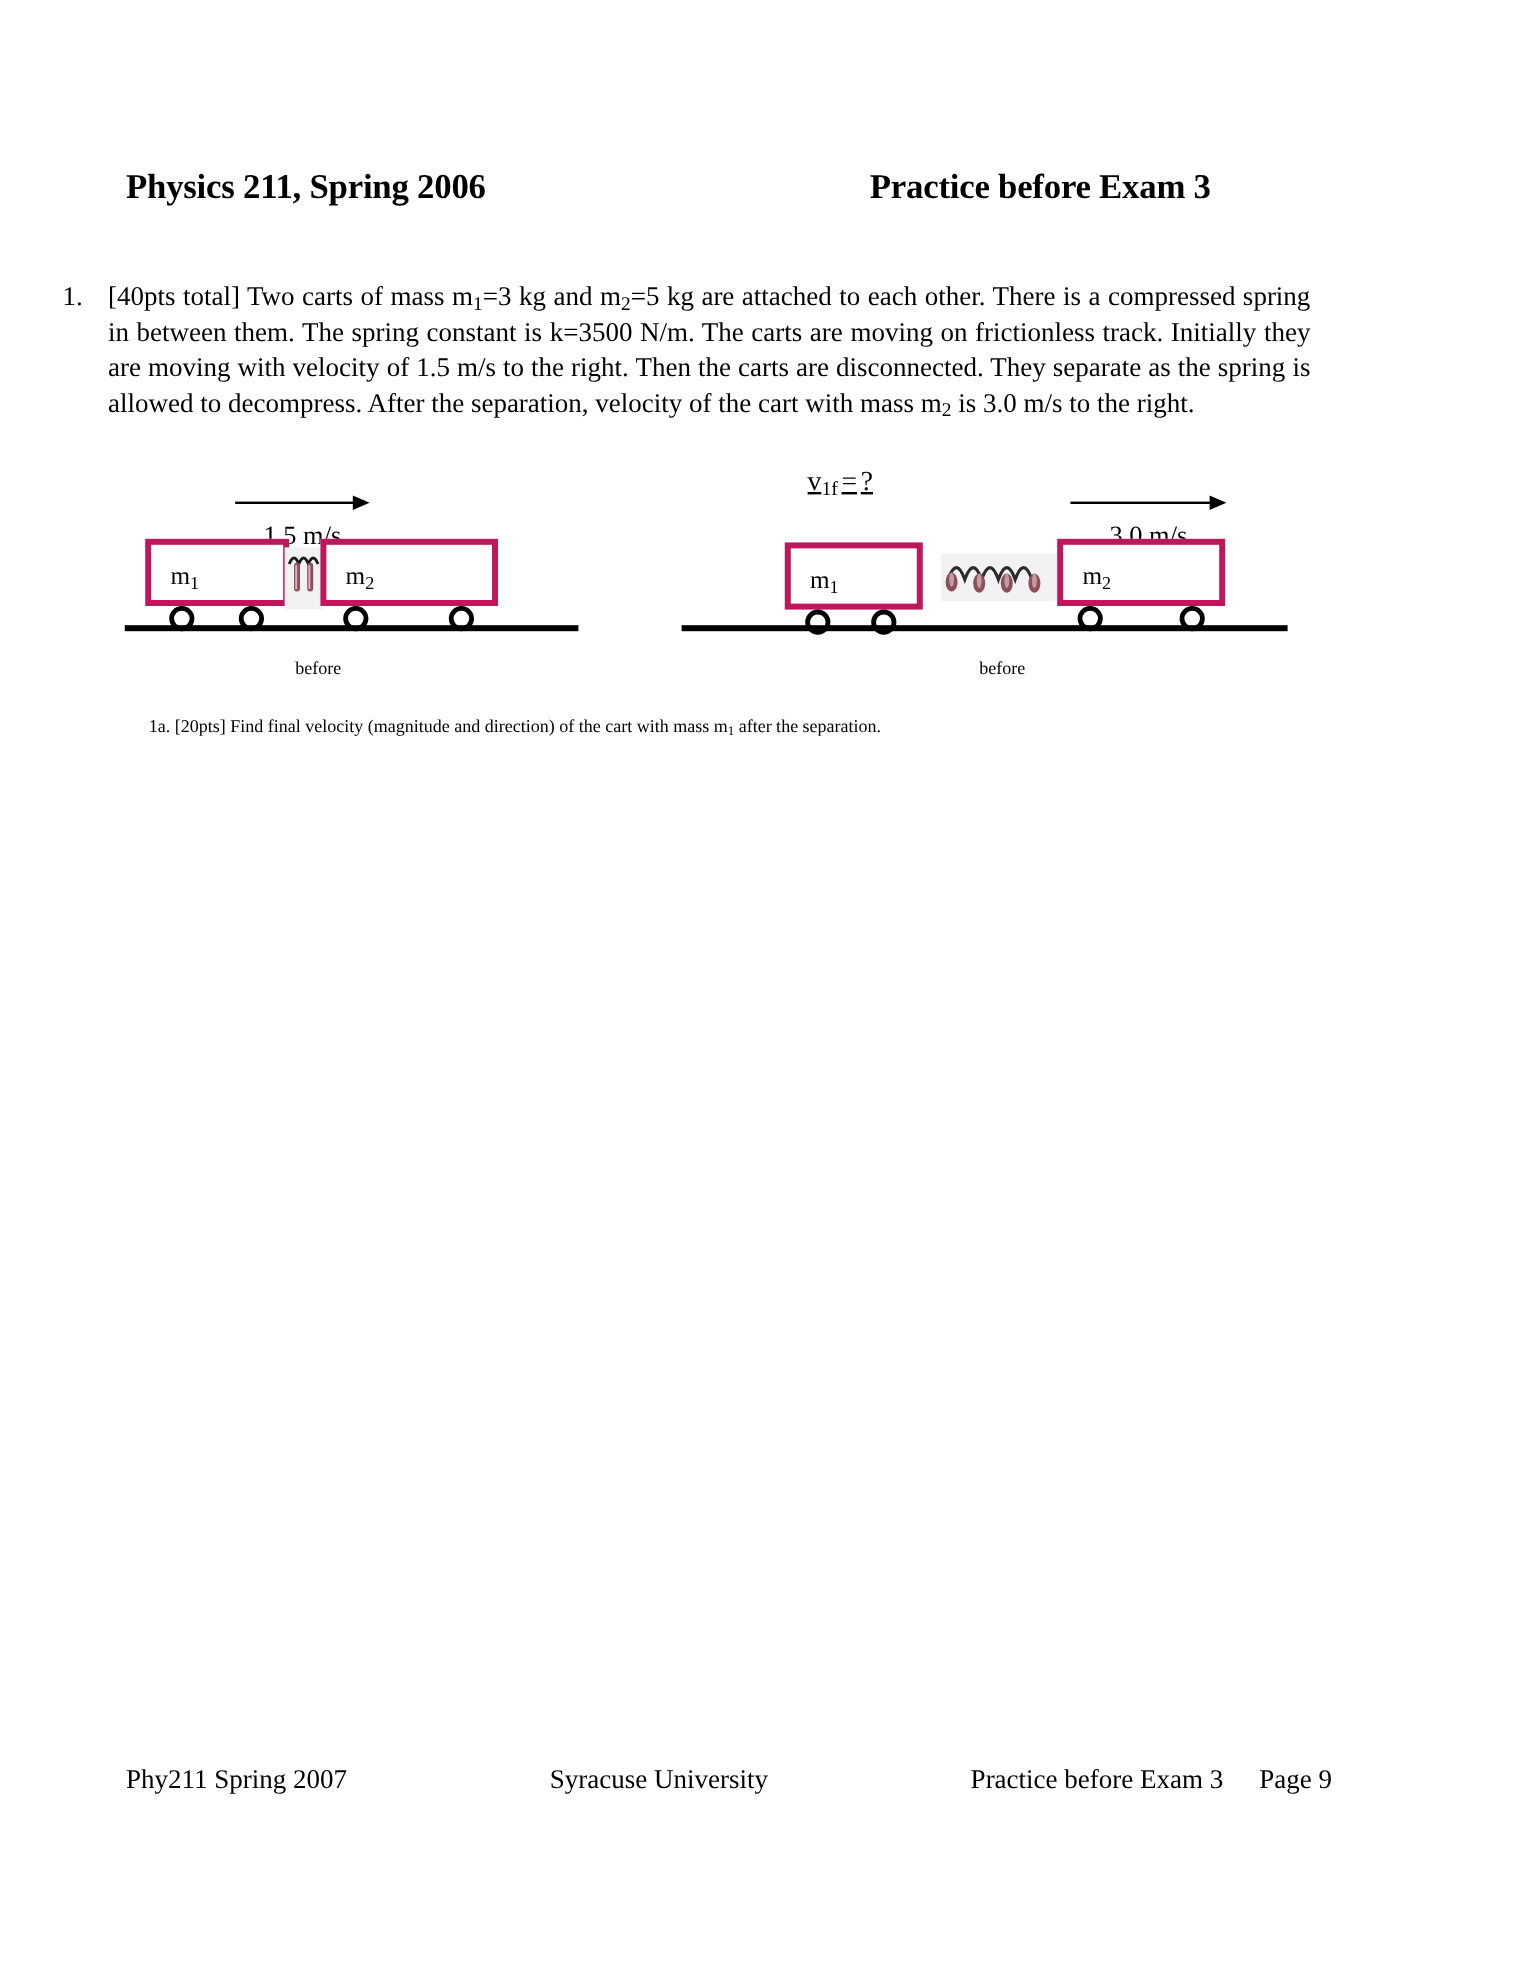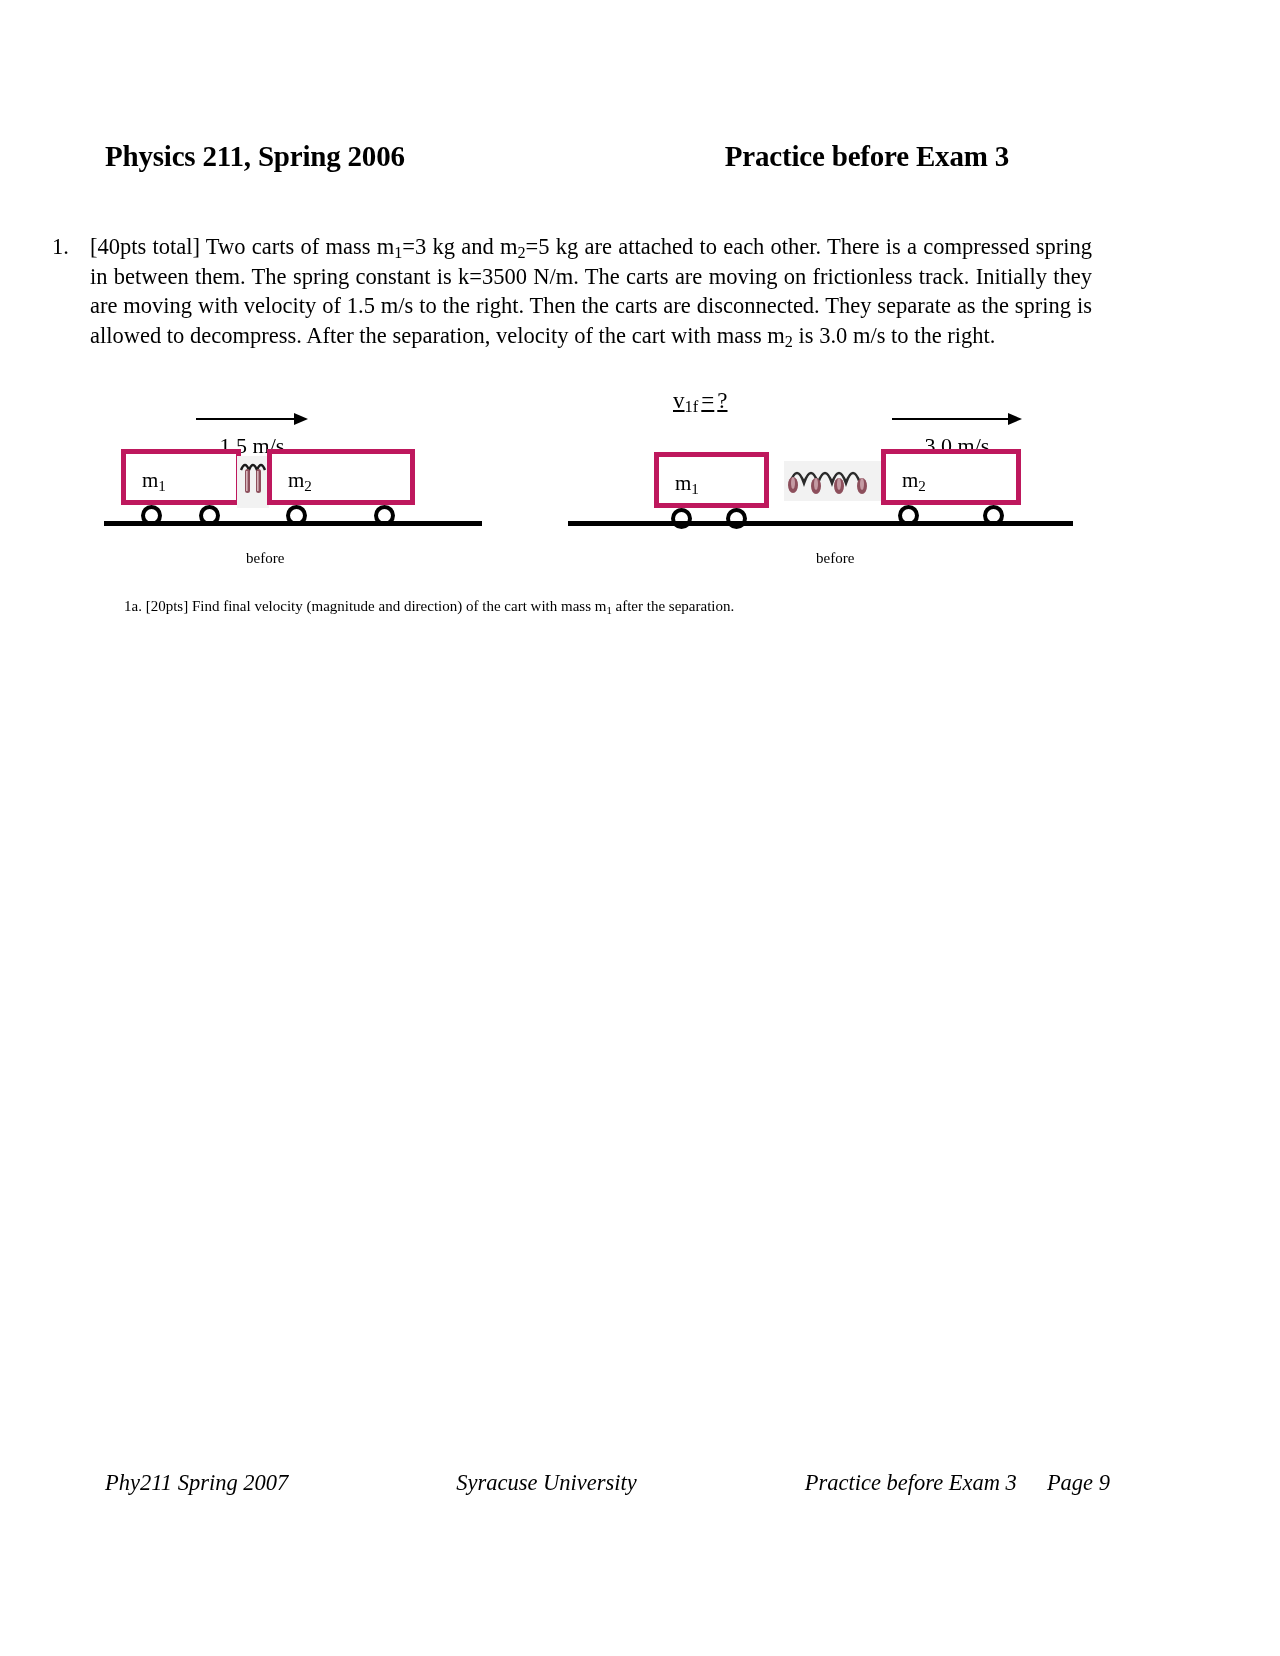--- a/index.html
+++ b/index.html
@@ -175,21 +175,20 @@
   
   .footer {
     position: absolute;
     left: 105px;
     top: 1470px;
     width: 1005px;
     font-size: 22.5px;
     display: flex;
     justify-content: space-between;
     align-items: baseline;
-    font-style: italic;
   }
   .footer-right { display: flex; gap: 30px; }
 </style>
 </head>
 <body>
 
 <div class="page">
 
   <div class="header">
     <div class="header-left">Physics 211, Spring 2006</div>

